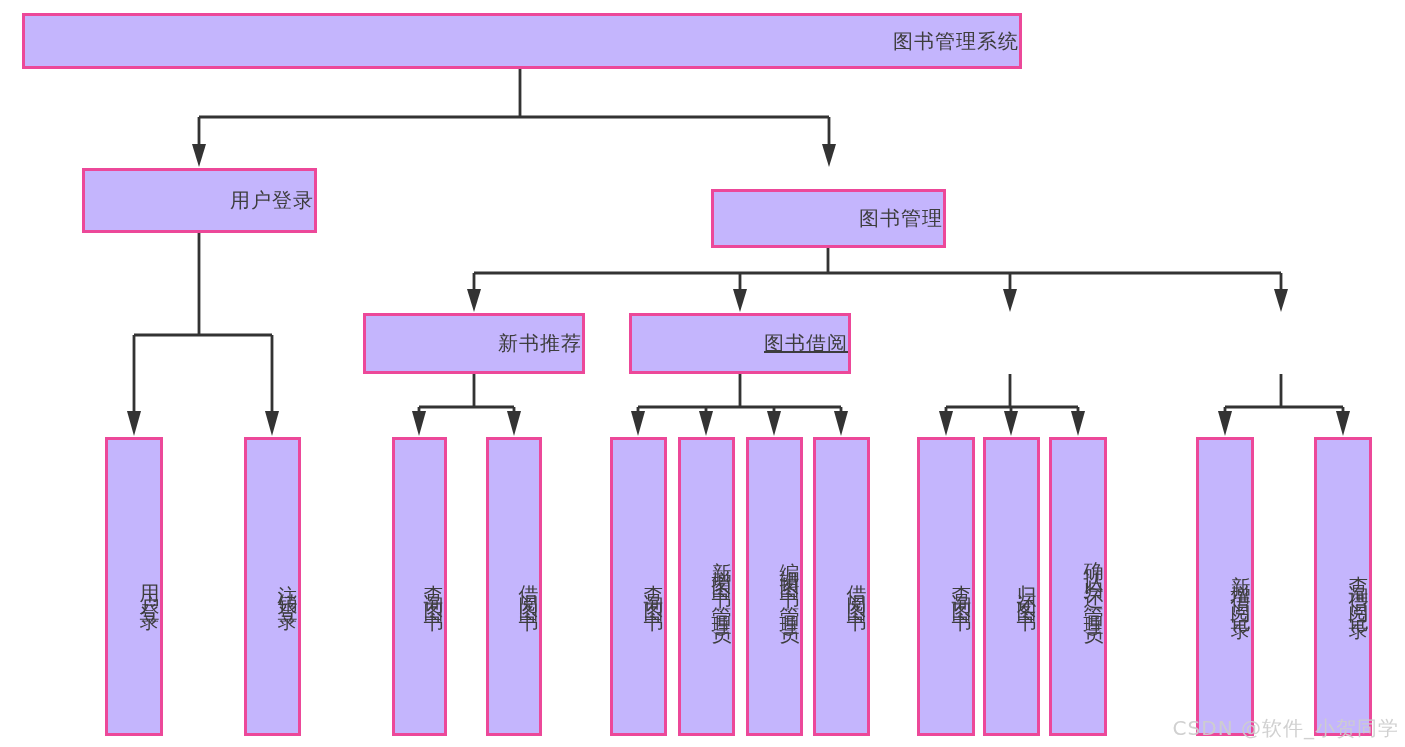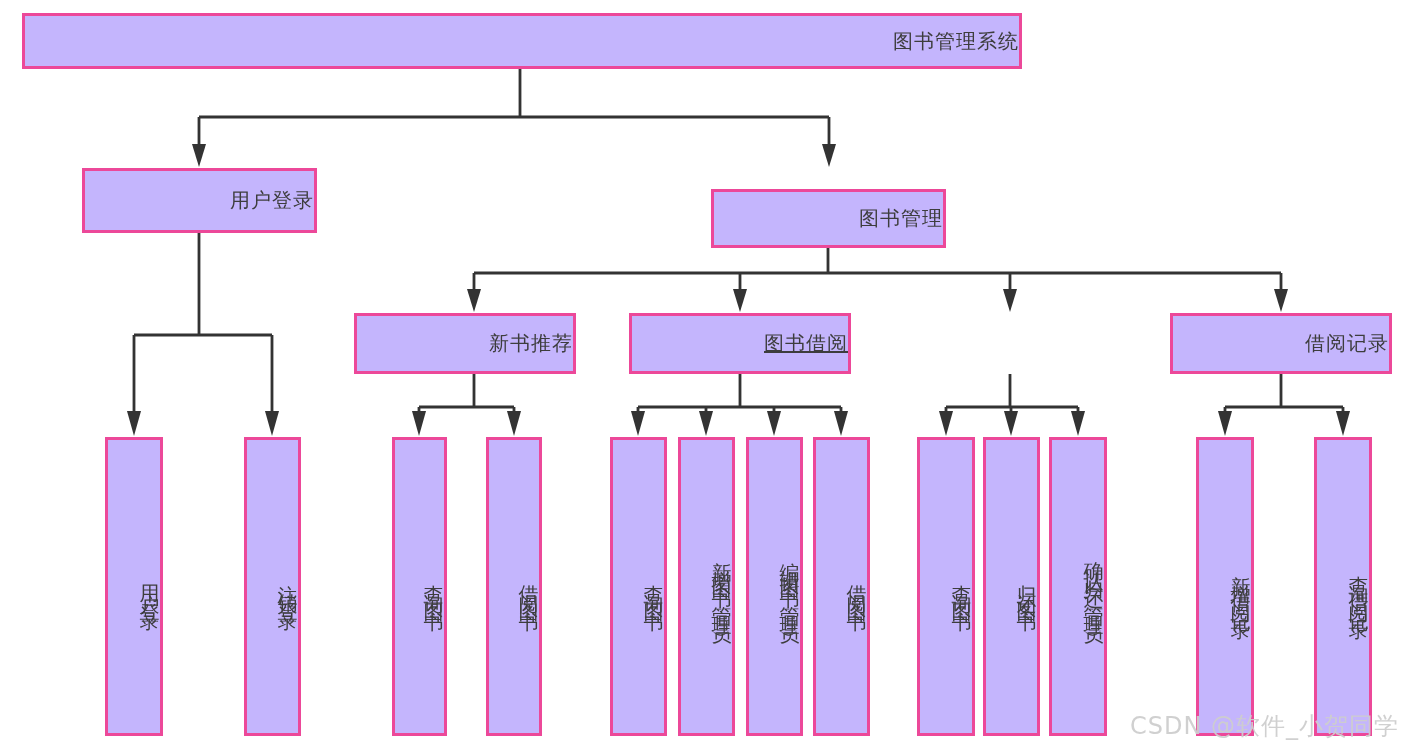--- a/index.html
+++ b/index.html
@@ -42,21 +42,21 @@
     text-orientation: mixed;
     font-size: 20px;
     letter-spacing: 9px;
     line-height: 1;
     white-space: nowrap;
   }
   .watermark {
     position: absolute;
     right: 6px;
     bottom: 5px;
-    font-size: 24px;
+    font-size: 20px;
     color: rgba(205, 205, 205, 0.95);
     letter-spacing: 1px;
     z-index: 10;
     white-space: nowrap;
   }
 </style>
 </head>
 <body>
 
 <div id="canvas">
@@ -105,28 +105,25 @@
     <span class="hlabel">图书管理系统</span>
   </div>
 
   <div class="box" style="left:82px; top:168px; width:235px; height:65px;">
     <span class="hlabel">用户登录</span>
   </div>
   <div class="box" style="left:711px; top:172px; width:235px; height:59px;margin-top:17px;">
     <span class="hlabel">图书管理</span>
   </div>
 
-  <div class="box" style="left:354px; top:313px; width:222px; height:61px;">
+  <div class="box" style="left:363px; top:313px; width:222px; height:61px;">
     <span class="hlabel">新书推荐</span>
   </div>
   <div class="box" style="left:629px; top:313px; width:222px; height:61px;text-decoration:underline;">
     <span class="hlabel">图书借阅</span>
-  </div>
-  <div class="box" style="left:1170px; top:313px; width:222px; height:61px;">
-    <span class="hlabel">借阅记录</span>
   </div>
 
   <div class="box" style="left:105px; top:437px; width:58px; height:299px;">
     <span class="vlabel">用户登录</span>
   </div>
   <div class="box" style="left:244px; top:437px; width:57px; height:299px;">
     <span class="vlabel">注销登录</span>
   </div>
 
   <div class="box" style="left:392px; top:437px; width:55px; height:299px;">

